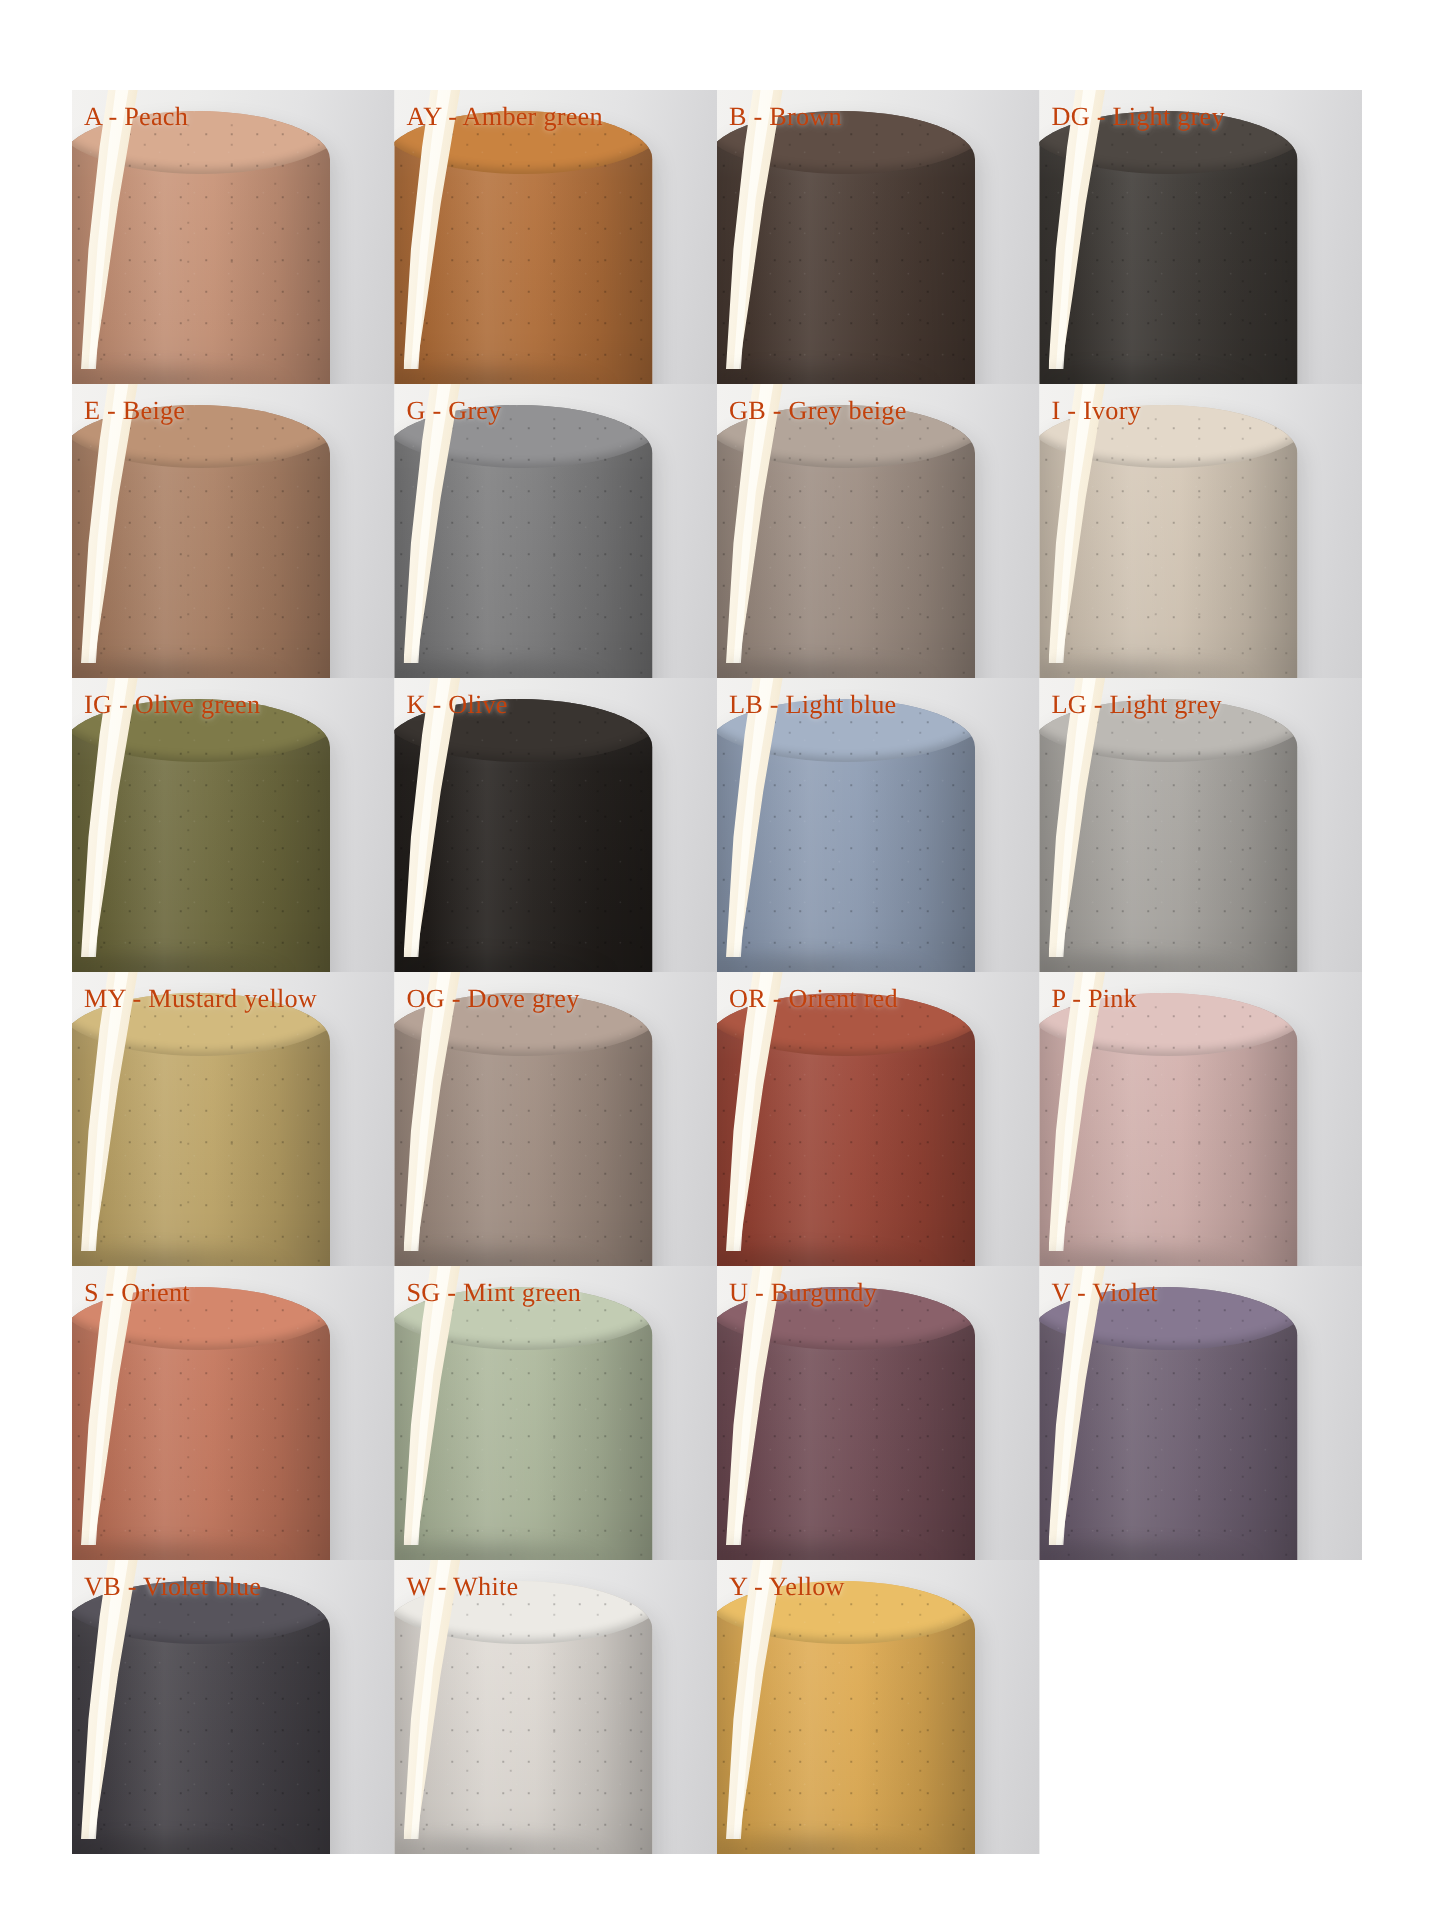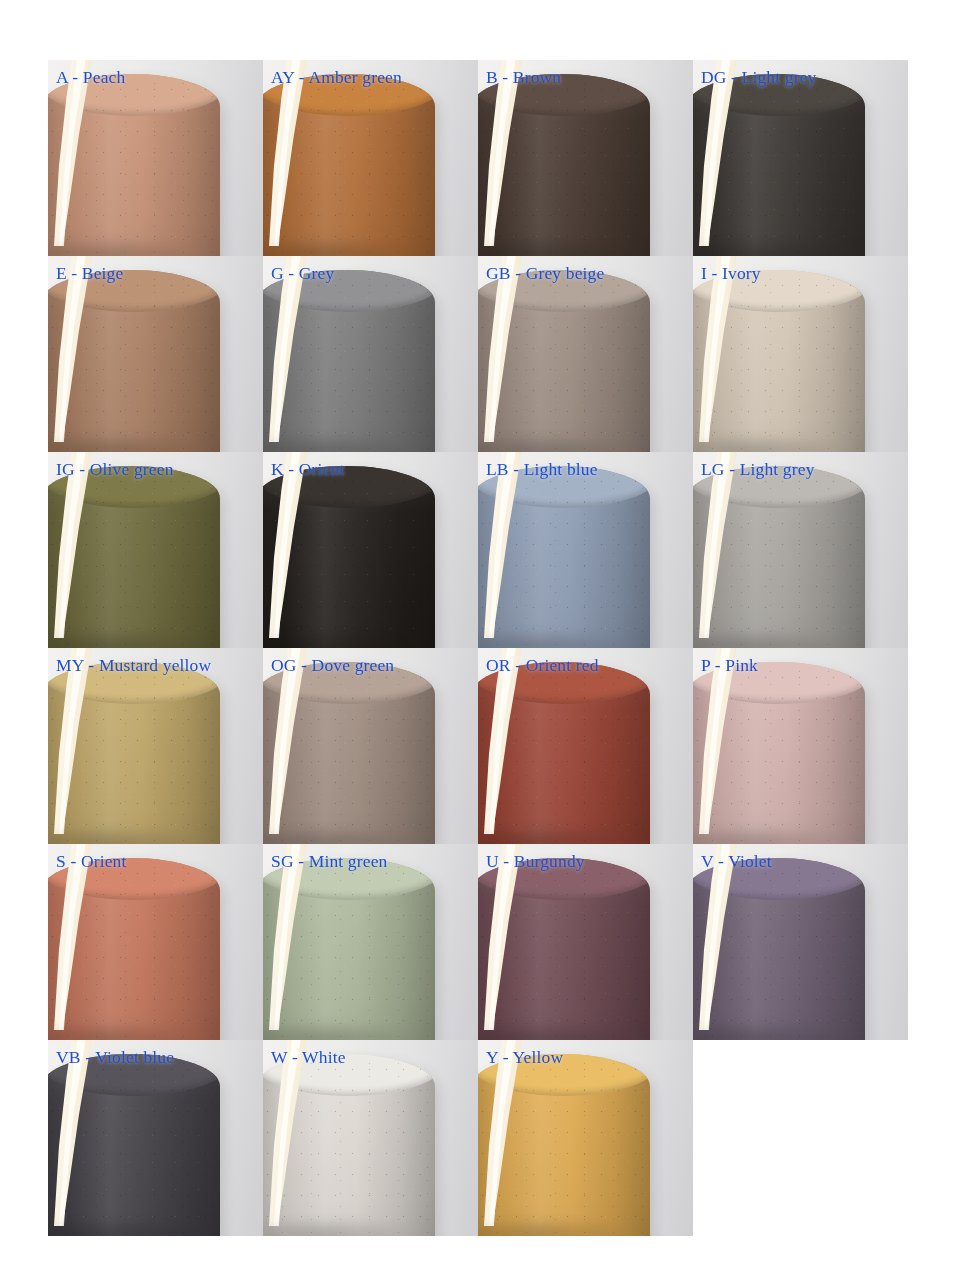--- a/index.html
+++ b/index.html
@@ -125,21 +125,21 @@
     filter:blur(4px);
   }
   
   .label{
     position:absolute;
     left:8px;top:6px;
     z-index:6;
     font-size:17.5px;
     line-height:22px;
     letter-spacing:.15px;
-    color:#1d4ed8;
+    color:#c2410c;
     white-space:nowrap;
     text-shadow:0 0 3px rgba(255,255,255,.42), 0 0 7px rgba(255,255,255,.30);
   }
 </style>
 </head>
 <body>
 
 <div id="sheet">
   <div id="grid">
       <div class="cell">
@@ -283,21 +283,21 @@
             <div class="body"></div>
             <div class="rim"></div>
             <div class="speck"></div>
           </div>
           <div class="paper">
             <div class="fold"></div>
             <div class="fold-hi"></div>
           </div>
           <div class="contact"></div>
         </div>
-        <div class="label">K - Orient</div>
+        <div class="label">K - Olive</div>
       </div>
       <div class="cell">
         <div class="photo">
           <div class="vessel" style="--c: #8e9db4; --rim: #a4b2c6;">
             <div class="body"></div>
             <div class="rim"></div>
             <div class="speck"></div>
           </div>
           <div class="paper">
             <div class="fold"></div>
@@ -343,21 +343,21 @@
             <div class="body"></div>
             <div class="rim"></div>
             <div class="speck"></div>
           </div>
           <div class="paper">
             <div class="fold"></div>
             <div class="fold-hi"></div>
           </div>
           <div class="contact"></div>
         </div>
-        <div class="label">OG - Dove green</div>
+        <div class="label">OG - Dove grey</div>
       </div>
       <div class="cell">
         <div class="photo">
           <div class="vessel" style="--c: #9b4536; --rim: #ad5743;">
             <div class="body"></div>
             <div class="rim"></div>
             <div class="speck"></div>
           </div>
           <div class="paper">
             <div class="fold"></div>

